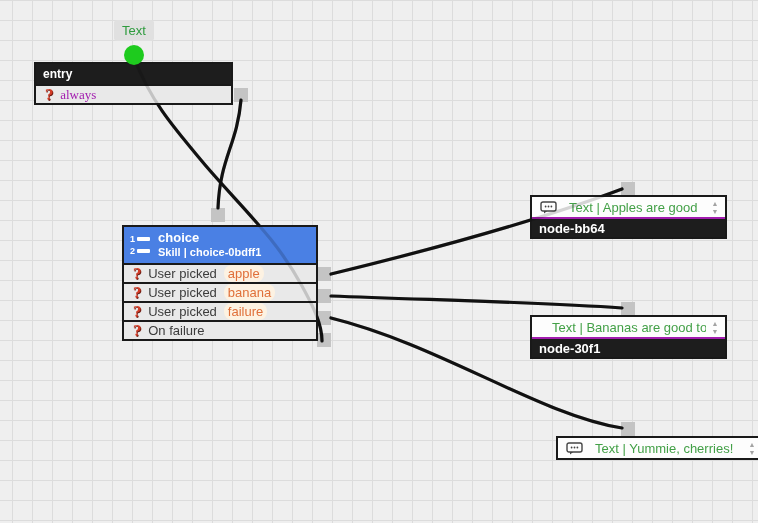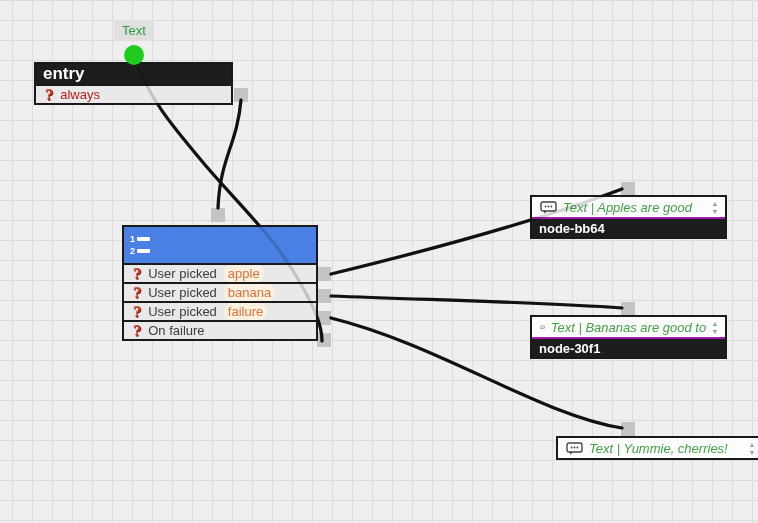--- a/index.html
+++ b/index.html
@@ -19,55 +19,55 @@
   svg.wires-ghost{position:absolute;left:0;top:0;z-index:4;pointer-events:none;}
 
   .handle{
     position:absolute;width:14px;height:14px;background:#c4c4c4;z-index:1;
   }
 
   .node{
     position:absolute;border:2px solid #191919;background:#e9e9e9;z-index:3;
   }
   .node-header{
-    background:#1d1d1d;color:#fff;font-weight:bold;font-size:17px;
+    background:#1d1d1d;color:#fff;font-weight:bold;font-size:12px;
     height:20px;line-height:20px;padding:0 7px;white-space:nowrap;
   }
   .node-row{
     height:19px;display:flex;align-items:center;gap:7px;
     border-top:2px solid #191919;padding:0 9px;
     font-size:13px;color:#3c3c3c;background:#e9e9e9;white-space:nowrap;
   }
   .q-icon{
     font-family:"DejaVu Serif",serif;font-weight:bold;font-size:14px;
     color:#d23b26;text-shadow:0.8px 0.8px 0 #6d1a10;line-height:1;
   }
-  .entry-row-label{color:#b91c1c;}
+  .entry-row-label{color:#a21caf;font-family:Liberation Serif, serif;}
 
   
   .choice-header{
     background:#4a80e4;color:#fff;height:36px;display:flex;align-items:center;
     gap:8px;padding:0 6px;
   }
   .nl{display:flex;flex-direction:column;gap:3px;}
   .nl-row{display:flex;align-items:center;gap:2px;}
   .nl-num{font-size:9px;font-weight:bold;color:#fff;line-height:1;}
   .nl-bar{width:13px;height:4px;background:#fff;border-radius:1px;display:inline-block;}
   .choice-titles{display:flex;flex-direction:column;line-height:1.15;}
   .choice-title{font-size:13px;font-weight:bold;}
   .choice-subtitle{font-size:11px;font-weight:bold;}
   .chip{
     background:#fdf2e2;color:#e0703a;padding:0 4px;border-radius:8px;
     font-size:13px;line-height:17px;
   }
 
   
   .text-row{
-    position:relative;height:20px;display:flex;align-items:center;gap:6px;
-    background:#fdfdfd;padding:8px 8px;font-size:13px;white-space:nowrap;font-style:italic;
+    position:relative;height:20px;display:flex;align-items:center;gap:12px;
+    background:#fdfdfd;padding:8px 8px;font-size:13px;white-space:nowrap;
   }
   .text-row .green{color:#43a047;}
   .name-bar{
     background:#1d1d1d;color:#fff;font-weight:bold;font-size:13px;
     height:20px;line-height:20px;padding:0 7px;border-top:2px solid #a21caf;
   }
   .spinner{
     position:absolute;right:1px;top:0;height:100%;width:18px;
     display:flex;flex-direction:column;align-items:center;justify-content:center;
     gap:1px;background:#fdfdfd;
@@ -121,20 +121,24 @@
     <div class="choice-header">
       <span class="nl">
         <span class="nl-row">
             <span class="nl-num">1</span>
             <span class="nl-bar"></span>
           </span>
         <span class="nl-row">
             <span class="nl-num">2</span>
             <span class="nl-bar"></span>
           </span>
+      </span>
+      <span class="choice-titles">
+        <span class="choice-title">choice</span>
+        <span class="choice-subtitle">Skill | choice-0bdff1</span>
       </span>
     </div>
     <div class="node-row">
       <span class="q-icon">?</span>
       <span>User picked</span>
       <span class="chip">apple</span>
     </div>
     <div class="node-row">
       <span class="q-icon">?</span>
       <span>User picked</span>

